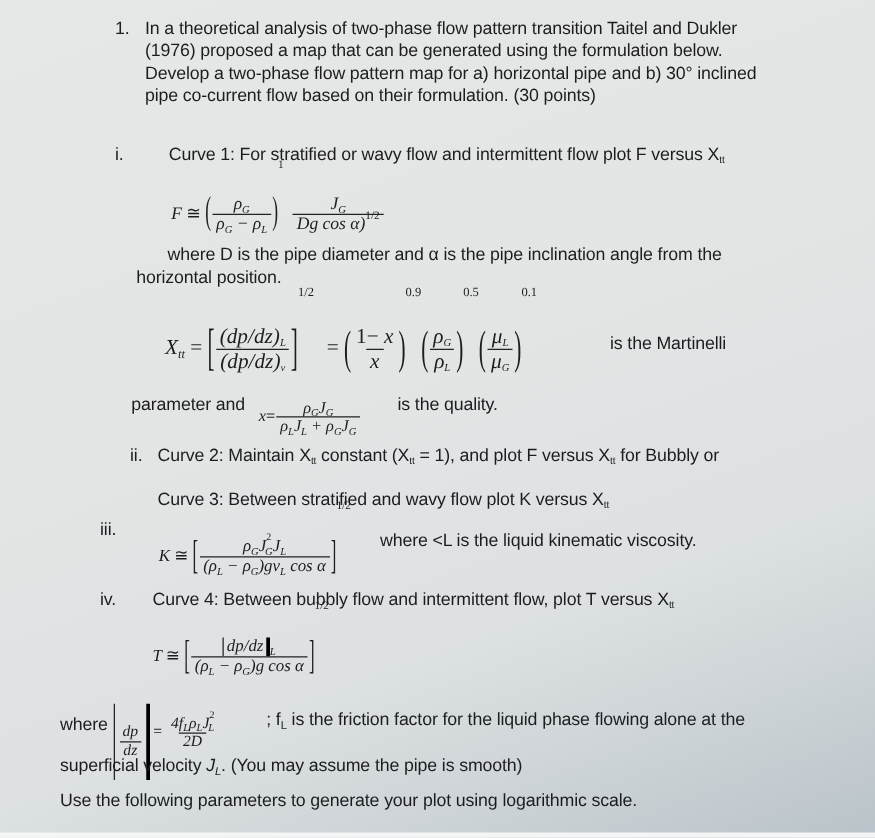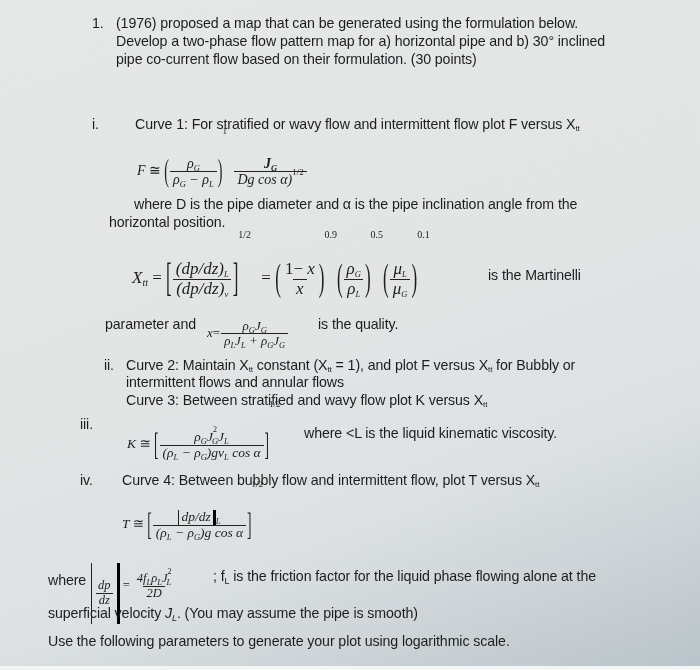--- a/index.html
+++ b/index.html
@@ -34,38 +34,39 @@
     .eq { font-family: "Liberation Serif", serif; font-style: normal; }
     .bar { display:inline-block; border-left:1px solid #222; border-right:3px solid #000000; padding: 0 2px; }
   </style>
 </head>
 <body>
 
 <div class="page">
 
   <span class="abs txt" style="left:92px; top:14px;">1.</span>
   <div class="abs txt" style="left:116px; top:14px;">
+    <div>In a theoretical analysis of two-phase flow pattern transition Taitel and Dukler</div>
     <div>(1976) proposed a map that can be generated using the formulation below.</div>
     <div>Develop a two-phase flow pattern map for a) horizontal pipe and b) 30° inclined</div>
     <div>pipe co-current flow based on their formulation. (30 points)</div>
   </div>
 
   <span class="abs txt" style="left:92px; top:115px;">i.</span>
   <div class="abs txt" style="left:135px; top:115px;">
     <span>Curve 1: For stratified or wavy flow and intermittent flow plot F versus X</span><span class="subtt">tt</span>
   </div>
 
   <div class="abs math" style="left:137px; top:140px; font-size:14px;">
     <span>F</span> <span class="eq">≅</span>
     <span class="paren">(</span><span class="frac">
         <span class="num">ρ<sub class="s">G</sub></span>
         <span class="den">ρ<sub class="s">G</sub> − ρ<sub class="s">L</sub></span>
       </span><span class="paren">)</span><sup class="e" style="top:-14px;"><span>1</span></sup>
     <span class="frac" style="margin-left:4px;">
-        <span class="num" style="border:none;font-weight:bold;">J<sub class="s">G</sub></span>
+        <span class="num" style="border:none;">J<sub class="s">G</sub></span>
         <span class="den">Dg cos <span>α</span>)<sup class="e" style="top:-4px;">1/2</sup></span>
       </span>
   </div>
 
   <div class="abs txt" style="left:134px; top:195px;">where D is the pipe diameter and α is the pipe inclination angle from the</div>
   <div class="abs txt" style="left:109px; top:213px;">horizontal position.</div>
 
   <div class="abs math" style="left:132px; top:244px; font-size:17px;">
     <span>X</span><sub class="s" style="font-size:10px;">tt</sub> <span class="eq">=</span>
     <span class="brack">[</span><span class="frac">
@@ -92,21 +93,20 @@
         <span class="num">ρ<sub class="s">G</sub>J<sub class="s">G</sub></span>
         <span class="den">ρ<sub class="s">L</sub>J<sub class="s">L</sub> + ρ<sub class="s">G</sub>J<sub class="s">G</sub></span>
       </span>
   </div>
   <div class="abs txt" style="left:318px; top:315px;">is the quality.</div>
 
   <span class="abs txt" style="left:80px; top:356px;margin-left:24px;">ii.</span>
   <div class="abs txt" style="left:126px; top:356px;">
     <span>Curve 2: Maintain X</span><span class="subtt">tt</span><span> constant (X</span><span class="subtt">tt</span><span> = 1), and plot F versus X</span><span class="subtt">tt</span><span> for Bubbly or</span>
   </div>
-  <div class="abs txt" style="left:126px; top:373px;">intermittent flows and annular flows</div>
 
   <span class="abs txt" style="left:80px; top:391px;margin-top:24px;">iii.</span>
   <div class="abs txt" style="left:126px; top:391px;">
     <span>Curve 3: Between stratified and wavy flow plot K versus X</span><span class="subtt">tt</span>
   </div>
   <div class="abs math" style="left:127px; top:414px; font-size:13.5px;">
     <span>K</span> <span class="eq">≅</span>
     <span class="brack">[</span><span class="frac">
         <span class="num">ρ<sub class="s">G</sub>J<sup class="e" style="top:-4px;font-size:8px;">2</sup><sub class="s" style="margin-left:-5px;">G</sub>J<sub class="s">L</sub></span>
         <span class="den">(ρ<sub class="s">L</sub> − ρ<sub class="s">G</sub>)gν<sub class="s">L</sub> cos α</span>

